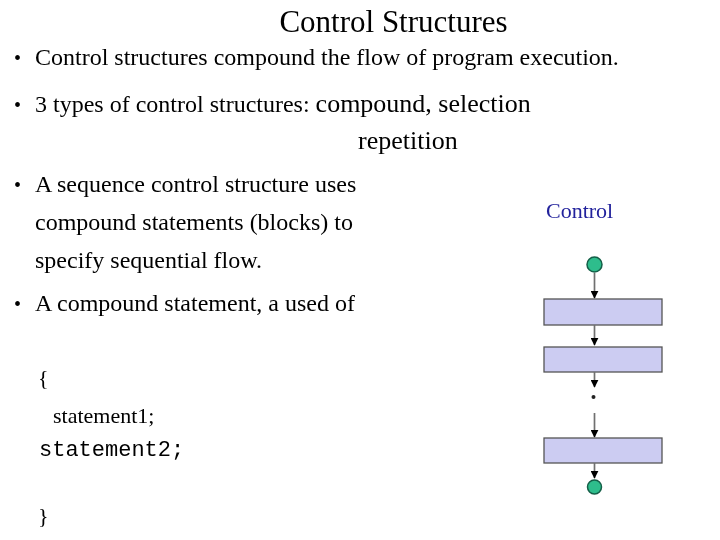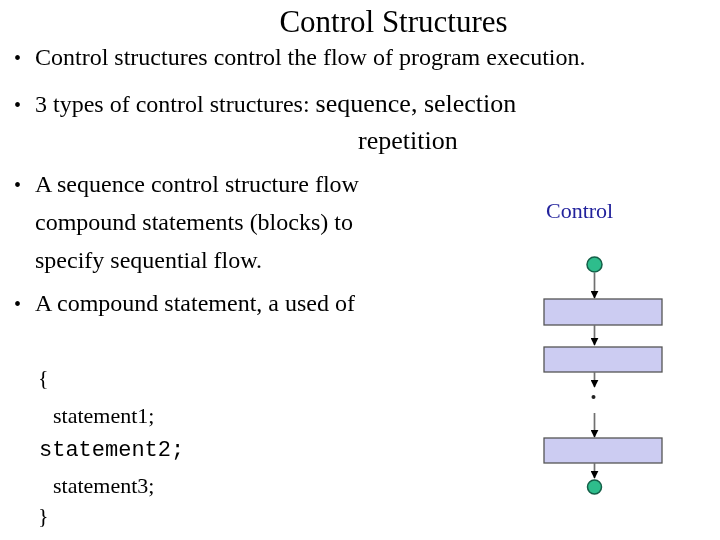--- a/index.html
+++ b/index.html
@@ -52,55 +52,52 @@
   .ellipsis-dot { fill: var(--dot-color, #222222); }
 </style>
 </head>
 <body>
 
 <div class="slide">
 
   <div class="title">Control Structures</div>
 
   <div class="row" style="top:45px; left:14px;">
-    <span class="marker">•</span><span>Control structures control the flow of program execution.</span>
+    <span class="marker">•</span><span>Control structures compound the flow of program execution.</span>
   </div>
 
   <div class="row" style="top:91px; left:14px;">
-    <span class="marker">•</span><span>3 types of control structures: </span><span class="lg">sequence, selection</span>
+    <span class="marker">•</span><span>3 types of control structures: </span><span class="lg">compound, selection</span>
   </div>
   <div class="row lg" style="top:128px; left:358px;">
     <span>repetition</span>
   </div>
 
   <div class="row" style="top:172px; left:14px;">
-    <span class="marker">•</span><span>A sequence control structure flow</span>
+    <span class="marker">•</span><span>A sequence control structure uses</span>
   </div>
   <div class="row" style="top:210px; left:35px;">
     <span>compound statements (blocks) to</span>
   </div>
   <div class="row" style="top:248px; left:35px;">
     <span>specify sequential flow.</span>
   </div>
 
   <div class="row" style="top:291px; left:14px;">
     <span class="marker">•</span><span>A compound statement, a used of</span>
   </div>
 
   <div class="row code" style="top:367px; left:38px;">
     <span>{</span>
   </div>
   <div class="row code" style="top:405px; left:53px;">
     <span>statement1;</span>
   </div>
   <div class="row code" style="top:440px; left:39px;font-family:Liberation Mono, monospace;">
     <span>statement2;</span>
-  </div>
-  <div class="row code" style="top:475px; left:53px;">
-    <span>statement3;</span>
   </div>
   <div class="row code" style="top:505px; left:38px;">
     <span>}</span>
   </div>
 
   <div class="seq-label">Control</div>
 
   <svg class="flow-svg" width="180" height="270" viewBox="0 0 180 270">
     <defs>
       <marker id="arrowhead" viewBox="0 0 10 10" refX="9" refY="5" markerWidth="8" markerHeight="8" markerUnits="userSpaceOnUse" orient="auto-start-reverse">

